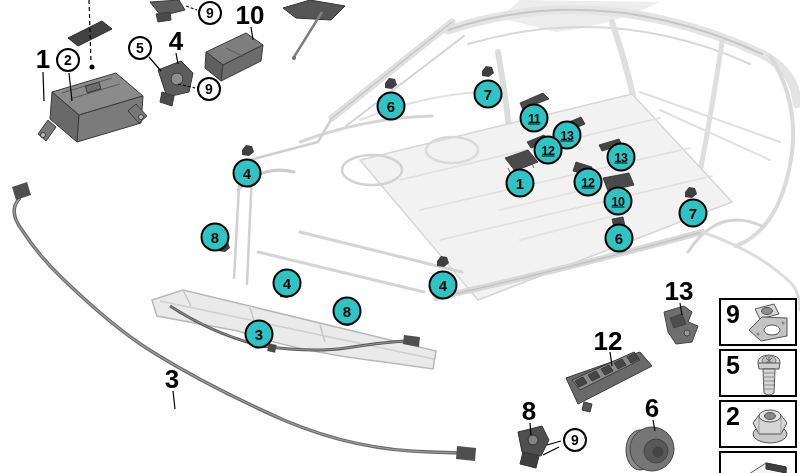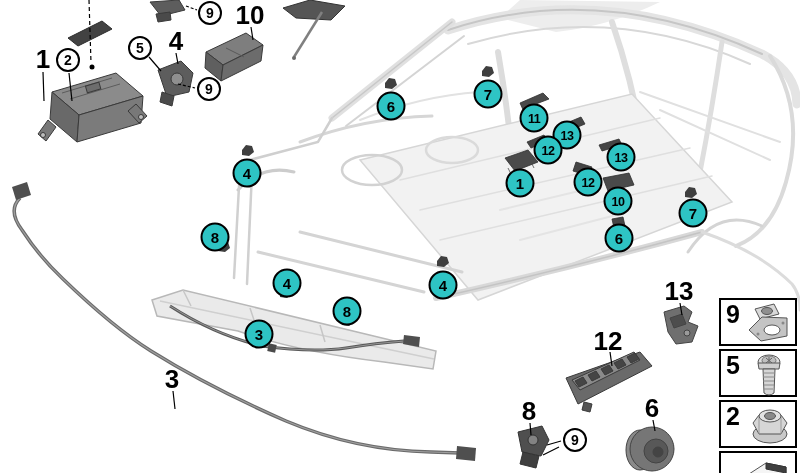--- a/index.html
+++ b/index.html
@@ -4,21 +4,21 @@
 <style>
   html,body{margin:0;padding:0;background:#fff;}
   #stage{position:relative;width:800px;height:473px;overflow:hidden;background:#fff;
          font-family:"Liberation Sans",sans-serif;}
   #artwork{position:absolute;left:0;top:0;}
   .callout{position:absolute;width:29px;height:29px;border-radius:50%;
            background:#2EC4C4;border:2px solid #000;box-sizing:border-box;
            display:flex;align-items:center;justify-content:center;
            font-weight:bold;font-size:15px;color:#000;
            transform:translate(-50%,-50%);cursor:pointer;}
-  .callout.two{font-size:12.5px;letter-spacing:-0.5px;}
+  .callout.two{font-size:12.5px;letter-spacing:-0.5px;text-decoration:underline;}
   .plabel{position:absolute;font-weight:bold;font-size:26px;color:#000;
           transform:translate(-50%,-50%);line-height:1;cursor:pointer;}
   .clabel{position:absolute;width:24px;height:24px;border-radius:50%;
           background:#fff;border:2px solid #000;box-sizing:border-box;
           display:flex;align-items:center;justify-content:center;
           font-weight:bold;font-size:14px;transform:translate(-50%,-50%);cursor:pointer;}
   .legend-box{position:absolute;left:719px;width:78px;height:48px;
               background:#fff;border:2px solid #000;box-sizing:border-box;}
   .legend-box .lg-label{position:absolute;left:5px;top:1px;font-weight:bold;
                         font-size:25px;line-height:1.1;}

